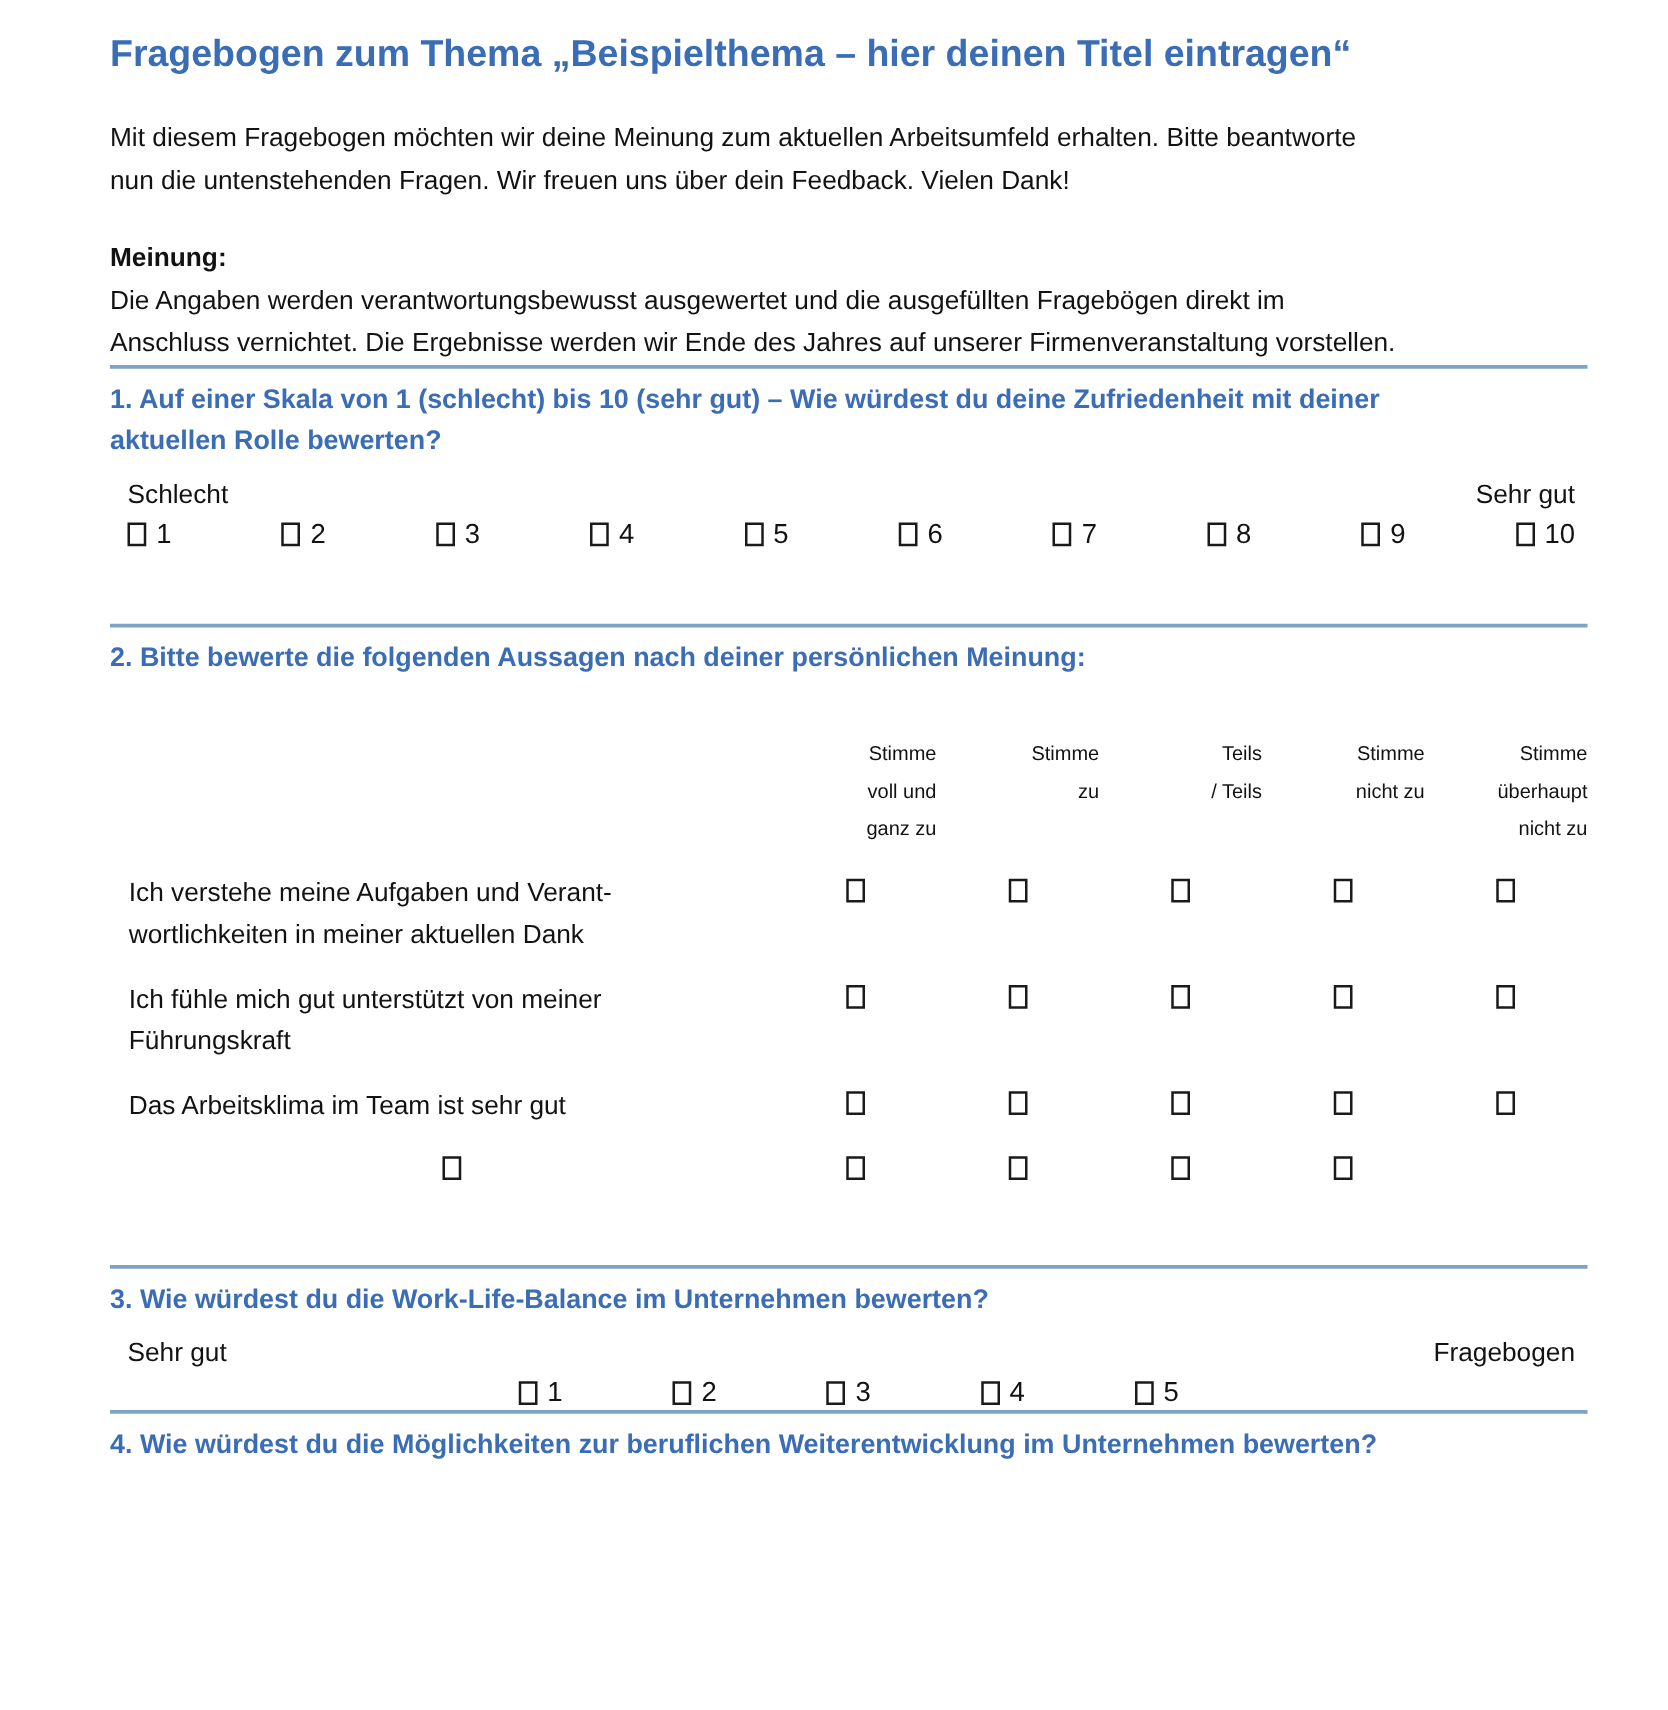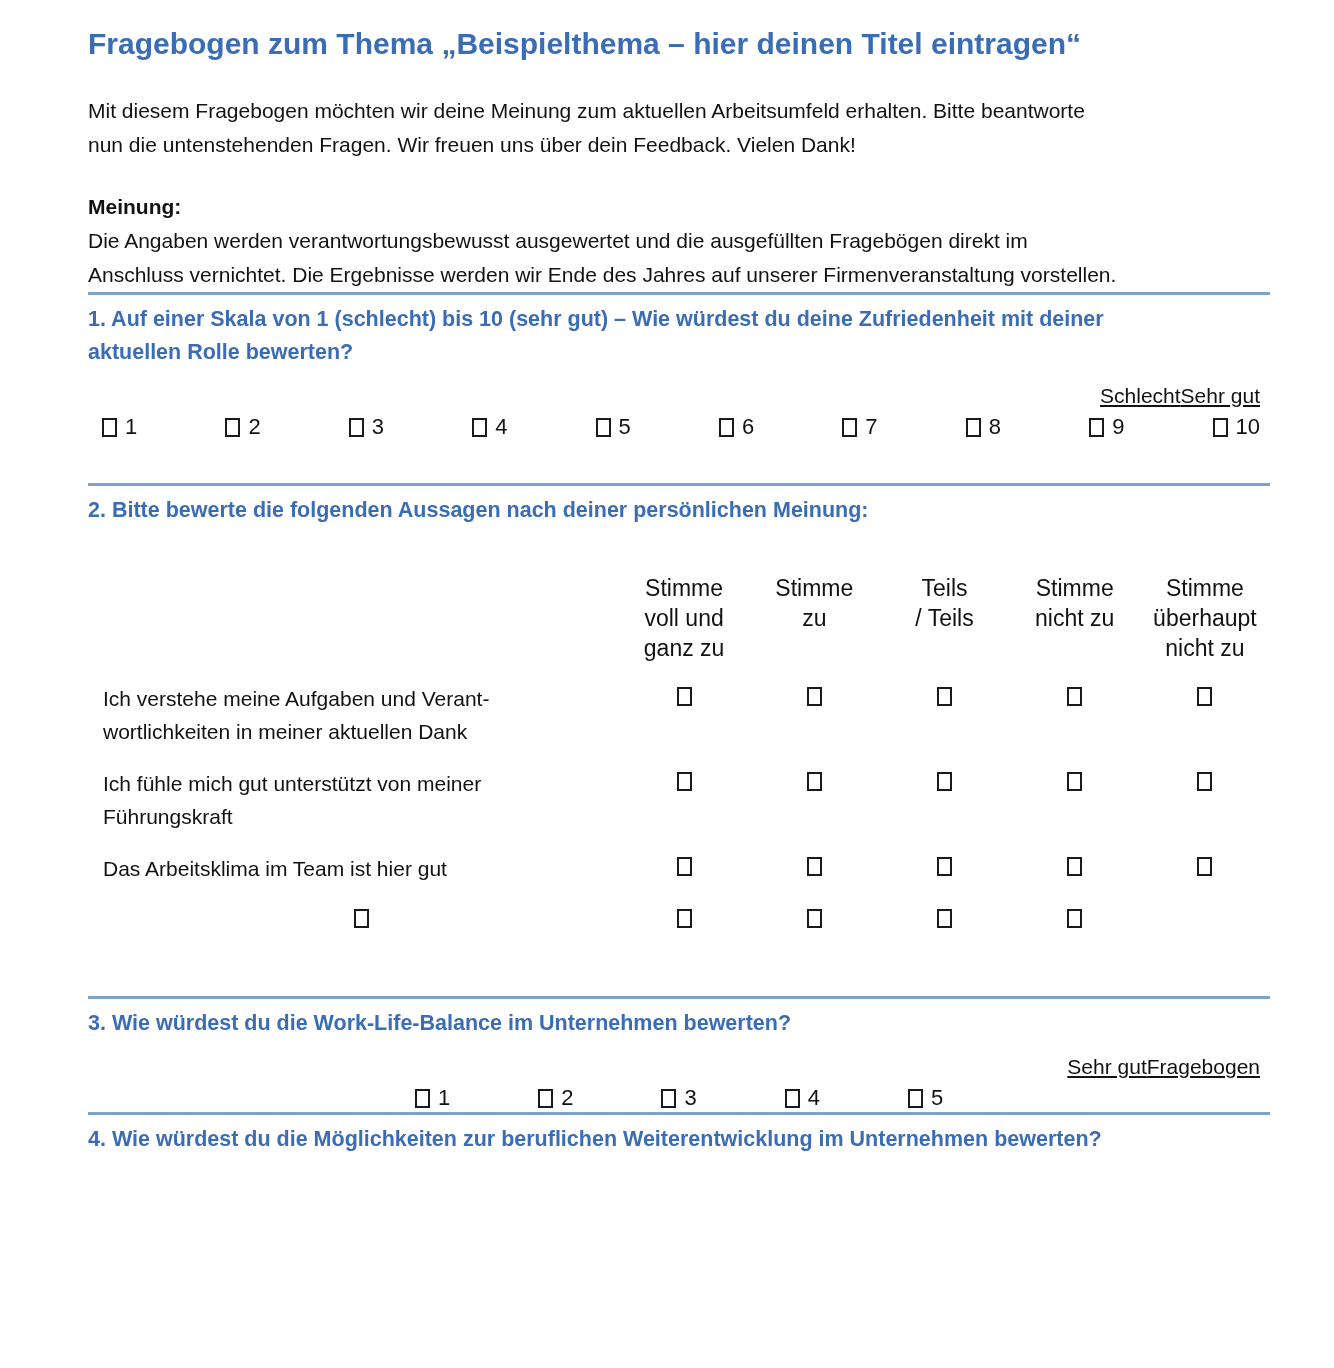--- a/index.html
+++ b/index.html
@@ -26,48 +26,47 @@
   .rule { height:3px; background:var(--rule); margin-bottom:8px; }
 
   h2.qheading {
     color:var(--accent); font-weight:bold;
     font-size:21.5px; line-height:33px;
     margin-bottom:12px;
   }
   section.q1 .qheading, section.q3 .qheading { margin-bottom:12px; }
 
   .scale-labels {
-    display:flex; justify-content:flex-end;
+    display:flex; justify-content:space-between;
     line-height:30px; padding:0 10px 0 14px;
     margin-bottom:2px;
-    text-decoration:underline;
   }
   .scale-row {
     display:flex; justify-content:space-between;
     align-items:center; padding:0 10px 0 14px;
     height:28px;
   }
   .scale-row.centered { justify-content:center; gap:88px; padding:0; }
   .opt { display:flex; align-items:center; gap:8px; font-size:22px; }
   .cb {
     display:inline-block; width:15px; height:19px;
     border:2px solid #1a1a1a; background:#fff; flex:0 0 auto;
   }
-  section.q1 { margin-bottom:42px; }
+  section.q1 { margin-bottom:58px; }
   section.q2 .qheading { margin-bottom:46px; }
 
   .likert-grid {
     display:grid;
     grid-template-columns:516px repeat(5, 1fr);
     row-gap:19px;
     padding-left:15px;
     margin-bottom:68px;
   }
   .col-header {
-    font-size:23px; line-height:30px; text-align:center;
+    font-size:16px; line-height:30px; text-align:right;
     align-self:start; white-space:pre-line;
   }
   .stmt { line-height:33px; white-space:pre-line; padding-right:10px; }
   .cb-cell { display:flex; justify-content:center; align-items:flex-start; padding-top:5px; }
 
   section.q3 .scale-row { margin-bottom:0; }
   section.q3 { }
 </style>
 </head>
 <body>
@@ -183,21 +182,21 @@
     <div class="cb-cell">
         <span class="cb"></span>
       </div>
     <div class="cb-cell">
         <span class="cb"></span>
       </div>
     <div class="cb-cell">
         <span class="cb"></span>
       </div>
 
-    <div class="stmt">Das Arbeitsklima im Team ist hier gut</div>
+    <div class="stmt">Das Arbeitsklima im Team ist sehr gut</div>
     <div class="cb-cell">
         <span class="cb"></span>
       </div>
     <div class="cb-cell">
         <span class="cb"></span>
       </div>
     <div class="cb-cell">
         <span class="cb"></span>
       </div>
     <div class="cb-cell">

